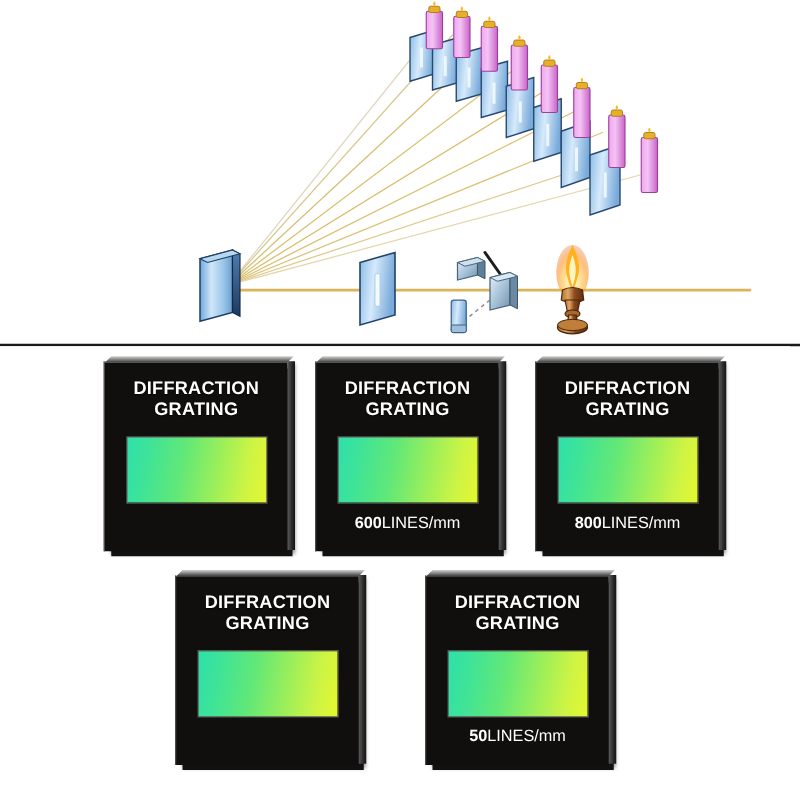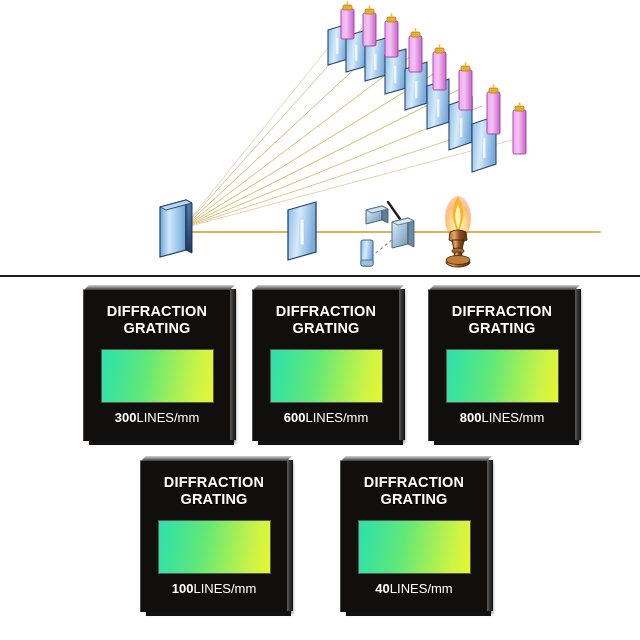--- a/index.html
+++ b/index.html
@@ -323,45 +323,43 @@
   </div>
 
   <div id="section-divider"></div>
 
   <div id="cards-panel">
 
     <div class="card" id="card-0">
       <div class="card-title">DIFFRACTION
 GRATING</div>
       <div class="card-swatch"></div>
-      <div class="card-spec"><span class="spec-num">300</span><span class="spec-unit">LINES/mm</span></div>
     </div>
 
     <div class="card" id="card-1">
       <div class="card-title">DIFFRACTION
 GRATING</div>
       <div class="card-swatch"></div>
       <div class="card-spec"><span class="spec-num">600</span><span class="spec-unit">LINES/mm</span></div>
     </div>
 
     <div class="card" id="card-2">
       <div class="card-title">DIFFRACTION
 GRATING</div>
       <div class="card-swatch"></div>
       <div class="card-spec"><span class="spec-num">800</span><span class="spec-unit">LINES/mm</span></div>
     </div>
 
     <div class="card" id="card-3">
       <div class="card-title">DIFFRACTION
 GRATING</div>
       <div class="card-swatch"></div>
-      <div class="card-spec"><span class="spec-num">100</span><span class="spec-unit">LINES/mm</span></div>
     </div>
 
     <div class="card" id="card-4">
       <div class="card-title">DIFFRACTION
 GRATING</div>
       <div class="card-swatch"></div>
-      <div class="card-spec"><span class="spec-num">40</span><span class="spec-unit">LINES/mm</span></div>
+      <div class="card-spec"><span class="spec-num">50</span><span class="spec-unit">LINES/mm</span></div>
     </div>
 
   </div>
 </div>
 
 </body></html>

